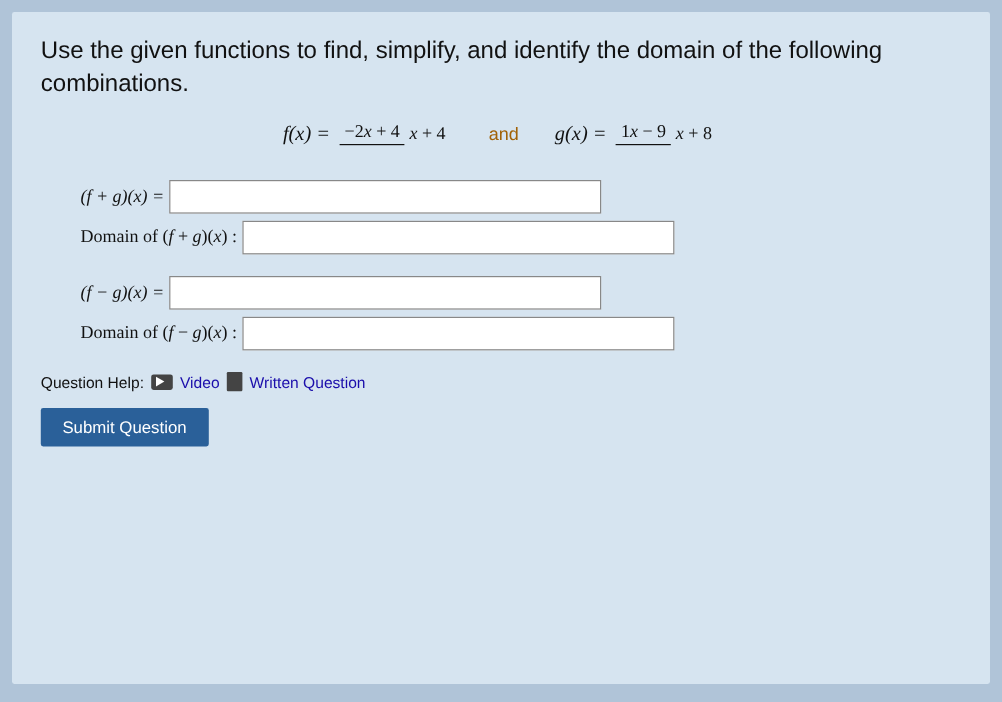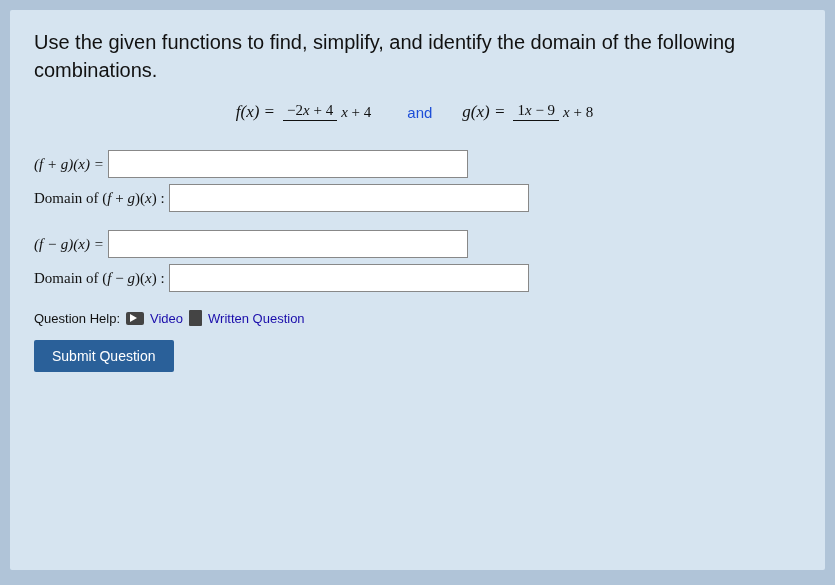--- a/index.html
+++ b/index.html
@@ -61,21 +61,21 @@
 
     .fraction .denominator {
       padding: 1px 4px 0 4px;
       font-size: 15px;
     }
 
     .and-text {
       font-family: Arial, sans-serif;
       font-size: 15px;
       font-style: normal;
-      color: #1d4ed8;
+      color: #a16207;
     }
 
     .input-row {
       display: flex;
       align-items: center;
       margin-bottom: 6px;
     }
 
     .input-label {
       font-size: 15px;
@@ -88,20 +88,21 @@
       background: #fff;
       height: 28px;
       width: 360px;
       font-size: 14px;
       padding: 2px 6px;
       outline: none;
     }
 
     .section-block {
       margin-bottom: 18px;
+      margin-left: 33px;
     }
 
     .question-help {
       font-family: Arial, sans-serif;
       font-size: 13px;
       color: #111;
       margin-bottom: 14px;
       display: flex;
       align-items: center;
       gap: 6px;

